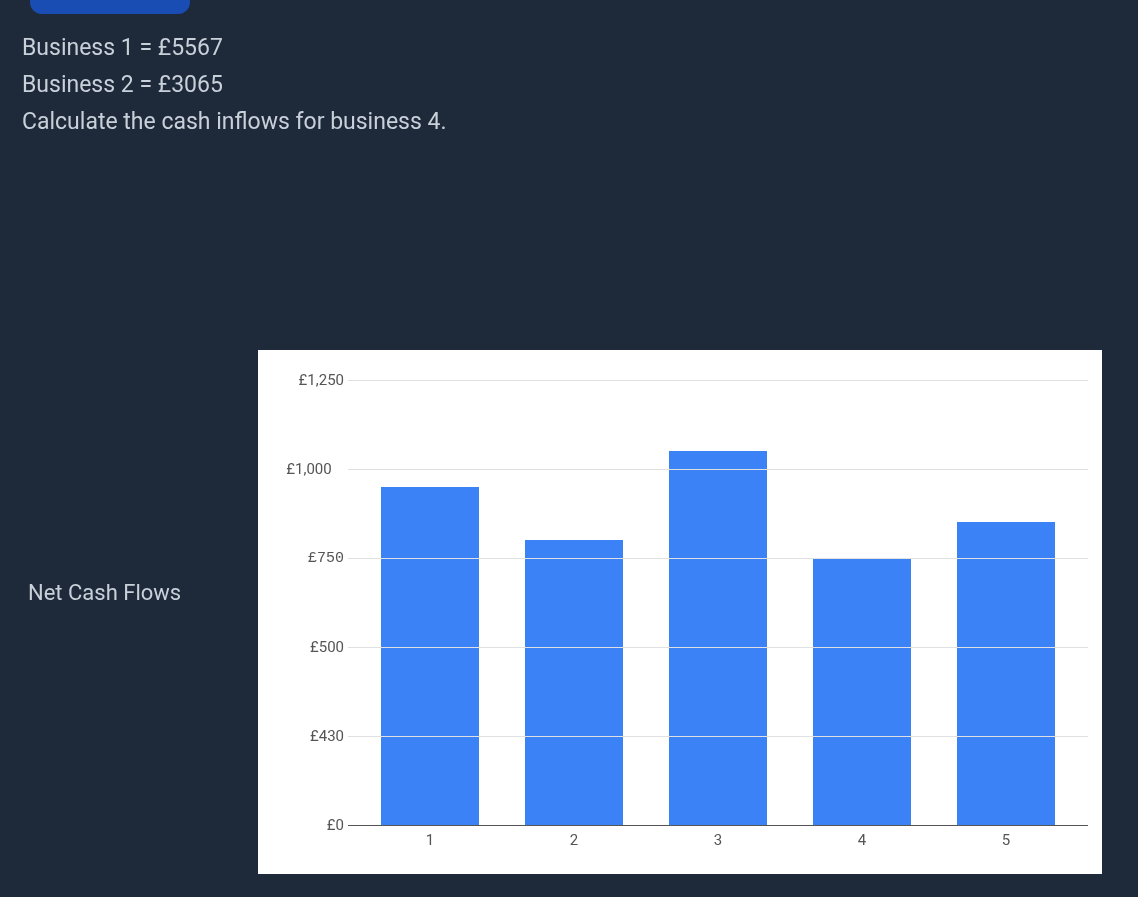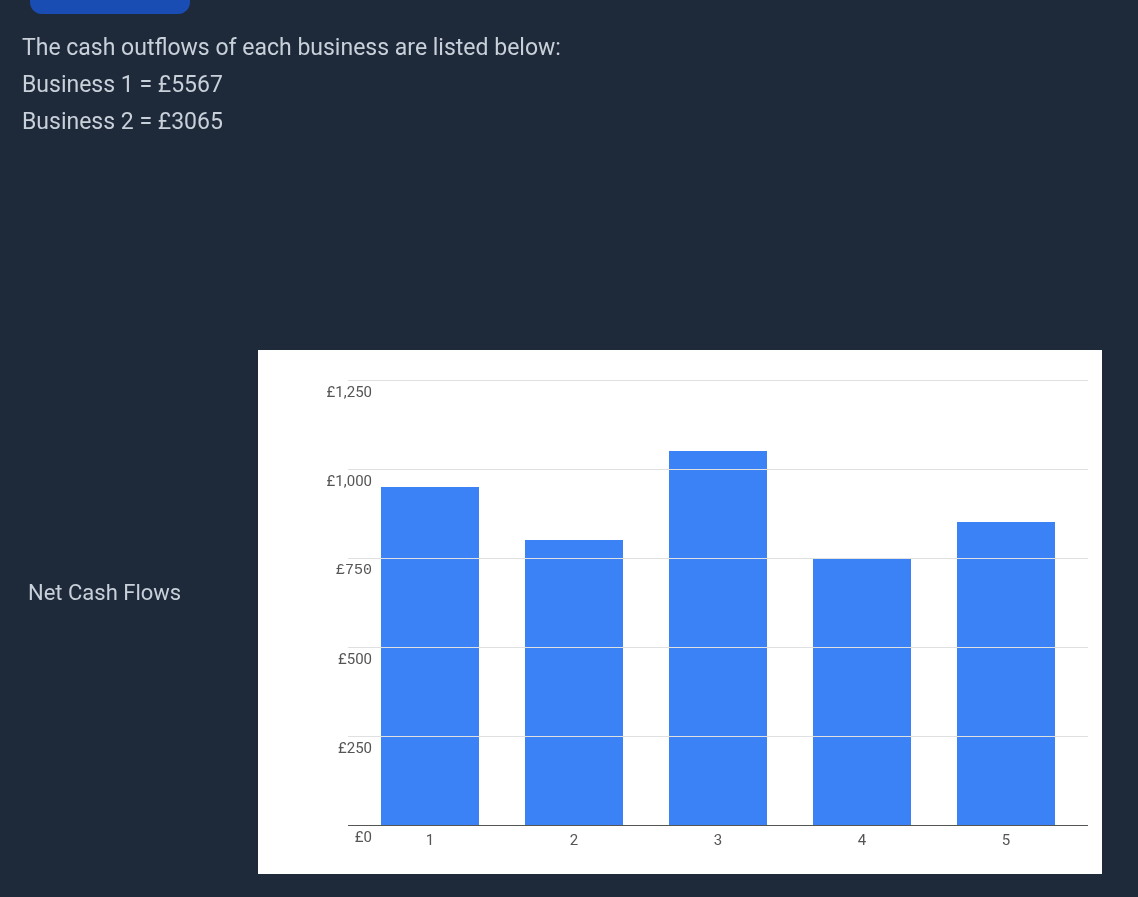--- a/index.html
+++ b/index.html
@@ -64,27 +64,26 @@
   .gridline {
     position: absolute;
     left: 0;
     width: 100%;
     height: 1px;
     background: #e0e0e0;
   }
   .gridline.baseline { background: #555; }
   .y-tick-label {
     position: absolute;
-    right: 730px;
+    right: 758px;
     width: 70px;
     text-align: right;
     font-size: 15px;
     color: #555;
     transform: translateY(-50%);
-    margin-top: 12px;
   }
   .bars {
     position: absolute;
     left: 0;
     bottom: 0;
     width: 100%;
     height: 100%;
     display: flex;
     align-items: flex-end;
     justify-content: space-around;
@@ -109,23 +108,23 @@
     font-size: 15px;
     color: #555;
   }
 </style>
 </head>
 <body>
 
 <div class="top-fragment"></div>
 
 <div class="question-block">
-  <p>The cash outflows of each business are listed below:</p>
   <p>Business 1 =  £5567</p>
   <p>Business 2 = £3065</p>
+  <p>Calculate the cash inflows for business 4.</p>
 </div>
 
 <div class="chart-area">
   <div class="y-axis-title">Net Cash Flows</div>
 
   <div class="chart-container">
     <div class="plot-region">
 
       <div class="bars">
 
@@ -151,20 +150,20 @@
           </div>
         </div>
     <div class="gridline baseline" style="top: 445px;"></div>
         <div class="gridline" style="top: 356px;"></div>
         <div class="gridline" style="top: 267px;"></div>
         <div class="gridline" style="top: 178px;"></div>
         <div class="gridline" style="top: 89px;"></div>
         <div class="gridline" style="top: 0px;"></div>
       </div>
   <div class="y-tick-label" style="top: 475px;">£0</div>
-      <div class="y-tick-label" style="top: 386px;">£250</div>
+      <div class="y-tick-label" style="top: 386px;">£430</div>
       <div class="y-tick-label" style="top: 297px;">£500</div>
       <div class="y-tick-label" style="top: 208px; font-family: Liberation Mono, monospace;">£750</div>
-      <div class="y-tick-label" style="top: 119px;">£1,000</div>
+      <div class="y-tick-label" style="top: 119px; text-align: center;">£1,000</div>
       <div class="y-tick-label" style="top: 30px;">£1,250</div>
     </div>
 
 </div>
 
 </body></html>

